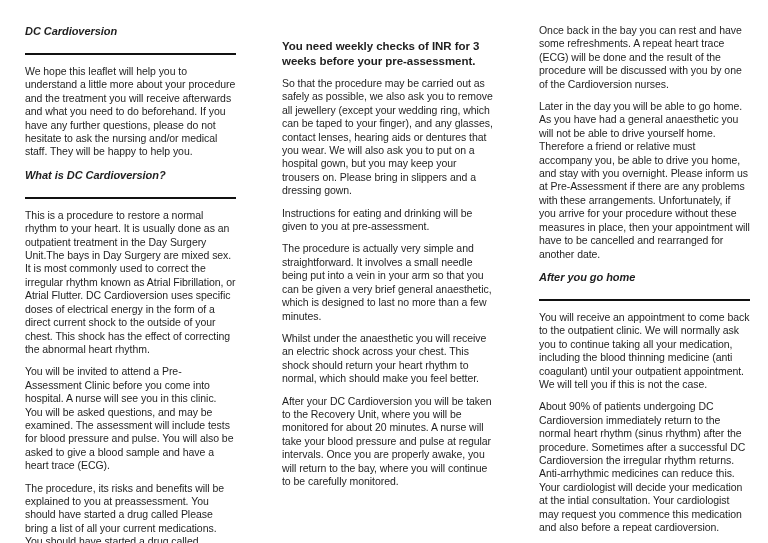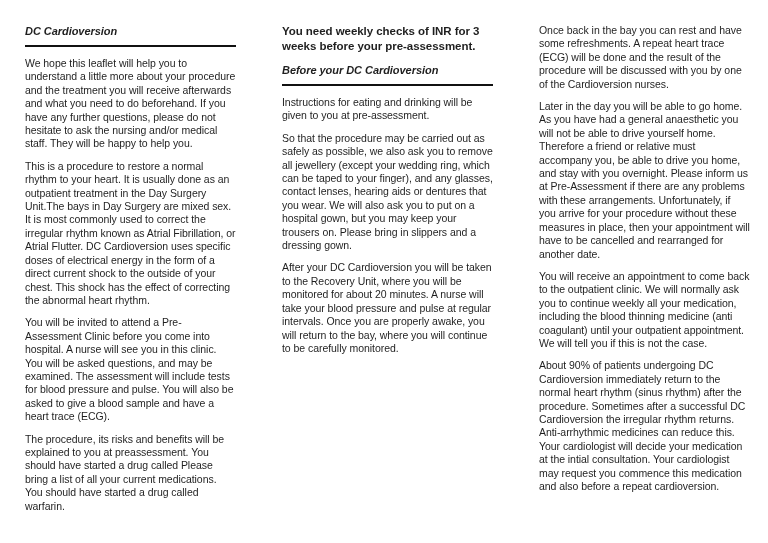--- a/index.html
+++ b/index.html
@@ -27,60 +27,64 @@
     font-size: 10.5px;
     line-height: 13.4px;
     letter-spacing: -0.05px;
     margin-bottom: 9px;
   }
   .sec-heading {
     font-size: 11px;
     font-weight: bold;
     font-style: italic;
     letter-spacing: -0.05px;
-    padding-bottom: 8px;
+    padding-bottom: 16px;
     border-bottom: 2.5px solid #111111;
     margin: 10px 0 10px 0;
   }
   .col > .sec-heading:first-child { margin-top: 1px; }
   .intro-bold {
     font-size: 11.5px;
     line-height: 15px;
     font-weight: bold;
     letter-spacing: -0.05px;
     margin-bottom: 8px;
+    margin-top: 15px;
   }
 </style>
 </head>
 <body>
 
 <div class="page">
 
   <div class="col">
     <h2 class="sec-heading">DC Cardioversion</h2>
     <p class="para">We hope this leaflet will help you to understand a little more about your procedure and the treatment you will receive afterwards and what you need to do beforehand. If you have any further questions, please do not hesitate to ask the nursing and/or medical staff. They will be happy to help you.</p>
 
+    <h2 class="sec-heading">What is DC Cardioversion?</h2>
     <p class="para">This is a procedure to restore a normal rhythm to your heart. It is usually done as an outpatient treatment in the Day Surgery Unit.The bays in Day Surgery are mixed sex. It is most commonly used to correct the irregular rhythm known as Atrial Fibrillation, or Atrial Flutter. DC Cardioversion uses specific doses of electrical energy in the form of a direct current shock to the outside of your chest. This shock has the effect of correcting the abnormal heart rhythm.</p>
 
     <p class="para">You will be invited to attend a Pre-Assessment Clinic before you come into hospital. A nurse will see you in this clinic. You will be asked questions, and may be examined. The assessment will include tests for blood pressure and pulse. You will also be asked to give a blood sample and have a heart trace (ECG).</p>
     <p class="para">The procedure, its risks and benefits will be explained to you at preassessment. You should have started a drug called  Please bring a list of all your current medications. You should have started a drug called warfarin.</p>
   </div>
 
   <div class="col">
     <div class="intro-bold">You need weekly checks of INR for 3 weeks before your pre-assessment.</div>
 
-    <h2 class="sec-heading">Before your DC Cardioversion</h2>
+    <p class="para">So that the procedure may be carried out as safely as possible, we also ask you to remove all jewellery (except your wedding ring, which can be taped to your finger), and any glasses, contact lenses, hearing aids or dentures that you wear. We will also ask you to put on a hospital gown, but you may keep your trousers on. Please bring in slippers and a dressing gown.</p>
     <p class="para">Instructions for eating and drinking will be given to you at pre-assessment.</p>
-    <p class="para">So that the procedure may be carried out as safely as possible, we also ask you to remove all jewellery (except your wedding ring, which can be taped to your finger), and any glasses, contact lenses, hearing aids or dentures that you wear. We will also ask you to put on a hospital gown, but you may keep your trousers on. Please bring in slippers and a dressing gown.</p>
 
+    <p class="para">The procedure is actually very simple and straightforward. It involves a small needle being put into a vein in your arm so that you can be given a very brief general anaesthetic, which is designed to last no more than a few minutes.</p>
+    <p class="para">Whilst under the anaesthetic you will receive an electric shock across your chest. This shock should return your heart rhythm to normal, which should make you feel better.</p>
 
     <p class="para">After your DC Cardioversion you will be taken to the Recovery Unit, where you will be monitored for about 20 minutes. A nurse will take your blood pressure and pulse at regular intervals. Once you are properly awake, you will return to the bay, where you will continue to be carefully monitored.</p>
   </div>
 
   <div class="col">
     <p class="para">Once back in the bay you can rest and have some refreshments. A repeat heart trace (ECG) will be done and the result of the procedure will be discussed with you by one of the Cardioversion nurses.</p>
     <p class="para">Later in the day you will be able to go home. As you have had a general anaesthetic you will not be able to drive yourself home. Therefore a friend or relative must accompany you, be able to drive you home, and stay with you overnight. Please inform us at Pre-Assessment if there are any problems with these arrangements. Unfortunately, if you arrive for your procedure without these measures in place, then your appointment will have to be cancelled and rearranged for another date.</p>
 
-    <p class="para">You will receive an appointment to come back to the outpatient clinic. We will normally ask you to continue weekly all your medication, including the blood thinning medicine (anti coagulant) until your outpatient appointment. We will tell you if this is not the case.</p>
+    <h2 class="sec-heading">After you go home</h2>
+    <p class="para">You will receive an appointment to come back to the outpatient clinic. We will normally ask you to continue taking all your medication, including the blood thinning medicine (anti coagulant) until your outpatient appointment. We will tell you if this is not the case.</p>
     <p class="para">About 90% of patients undergoing DC Cardioversion immediately return to the normal heart rhythm (sinus rhythm) after the procedure. Sometimes after a successful DC Cardioversion the irregular rhythm returns. Anti-arrhythmic medicines can reduce this. Your cardiologist will decide your medication at the intial consultation. Your cardiologist may request you commence this medication and also before a repeat cardioversion.</p>
   </div>
 
 </div>
 
 </body></html>

